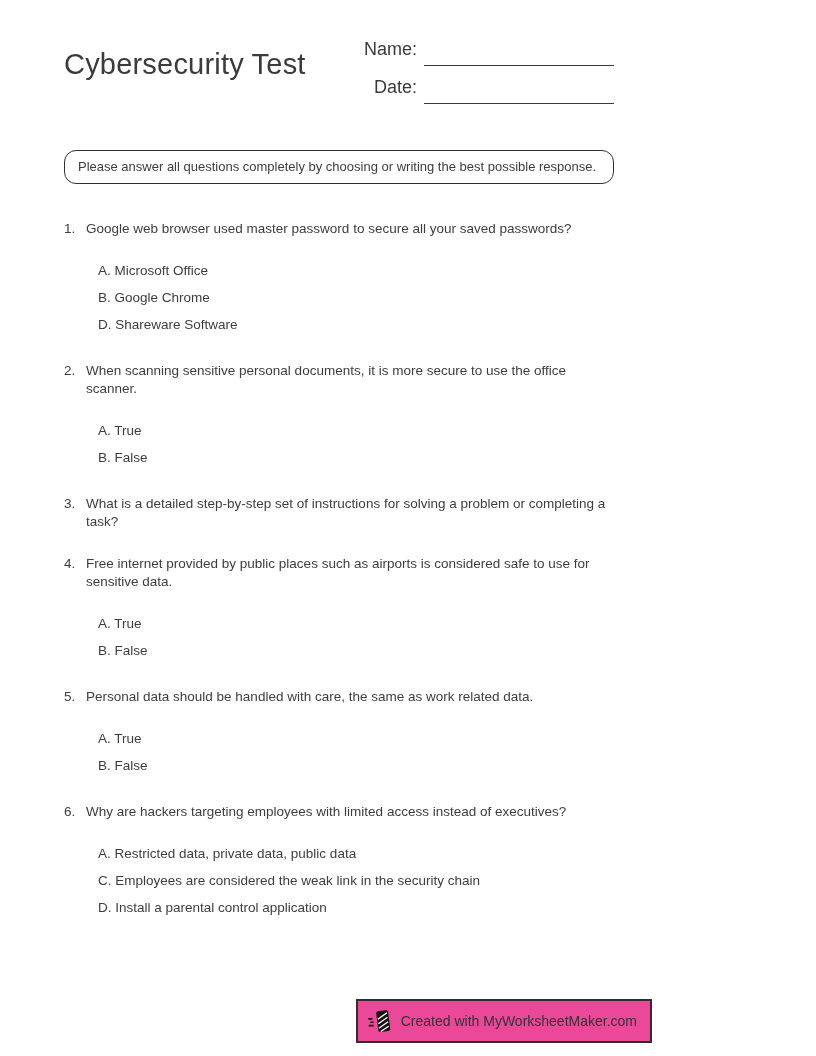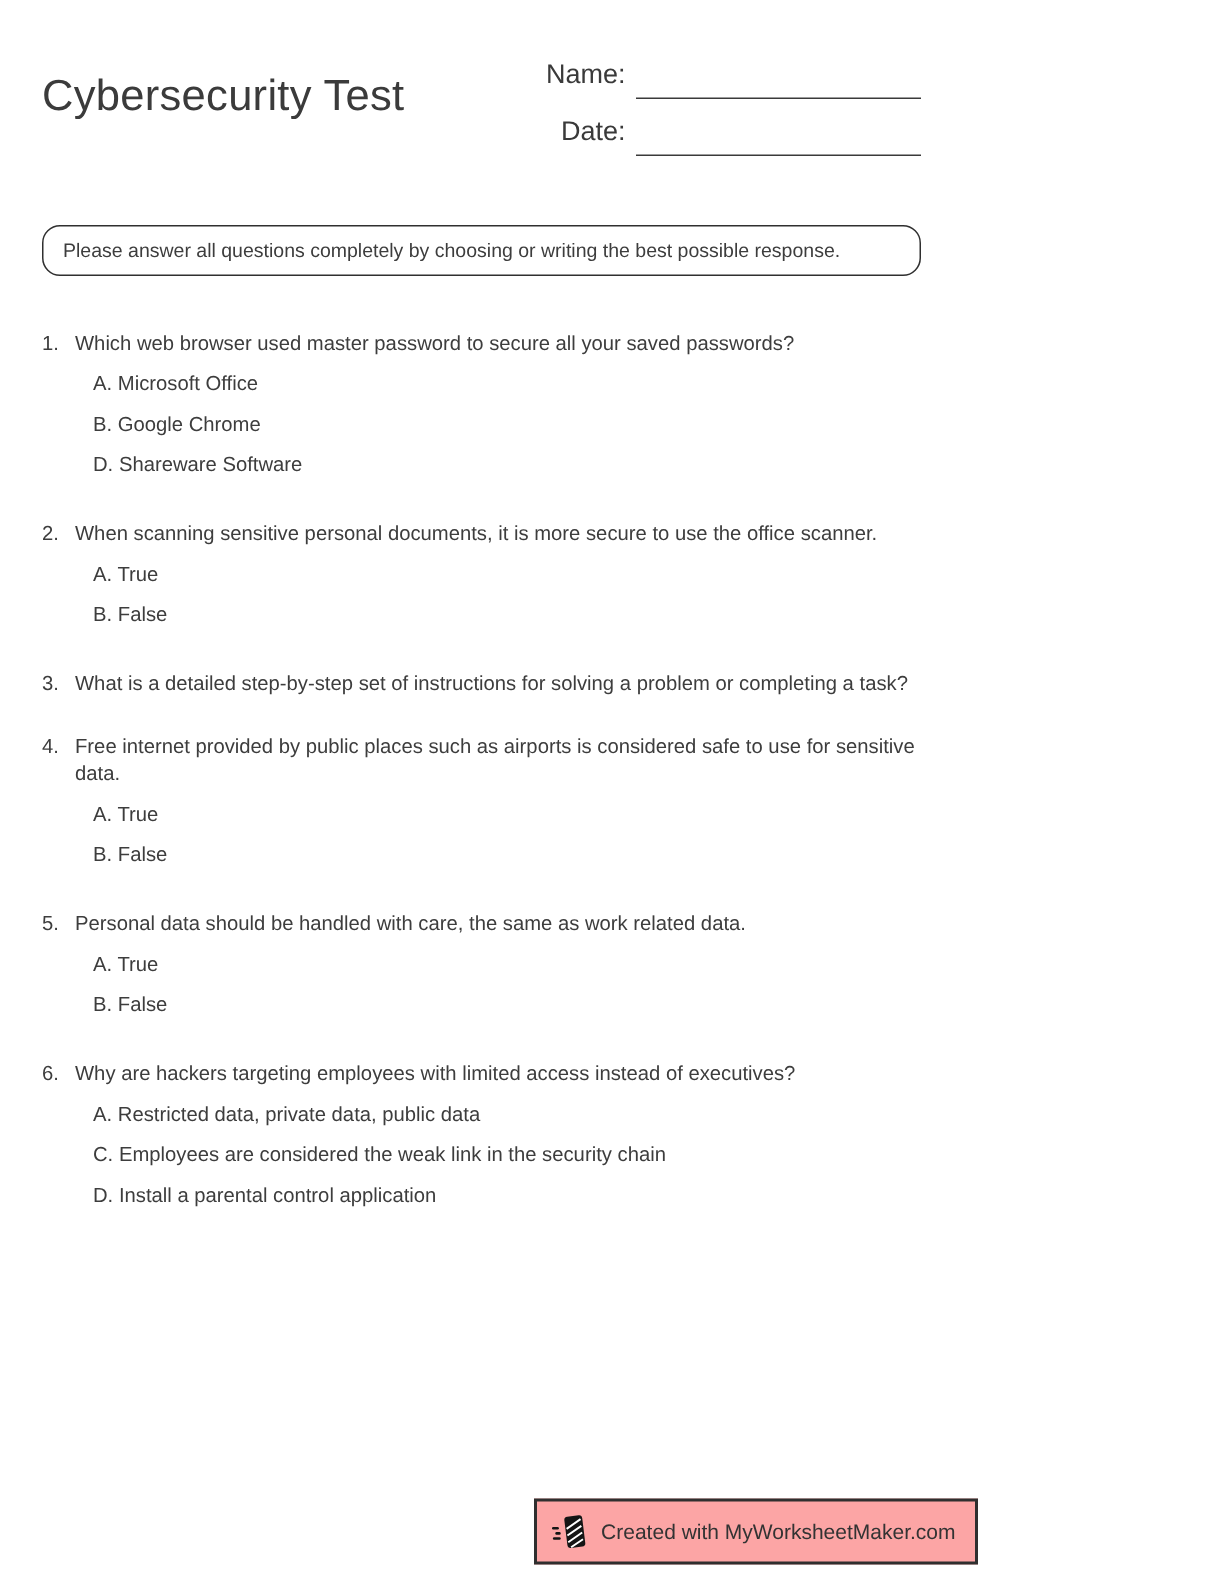--- a/index.html
+++ b/index.html
@@ -5,21 +5,21 @@
   * { margin: 0; padding: 0; box-sizing: border-box; }
   html, body { width: 816px; height: 1056px; }
   body {
     background: #ffffff;
     font-family: "Liberation Sans", "DejaVu Sans", sans-serif;
     color: #3d3d3d;
     position: relative;
     overflow: hidden;
   }
   .page {
-    padding: 40px 48px 0 28px;
+    padding: 40px 48px 0 64px;
     width: 662px;
     height: 1056px;
     position: relative;
   }
   
   .header {
     display: flex;
     justify-content: space-between;
     align-items: flex-start;
   }
@@ -68,33 +68,33 @@
     font-size: 13.5px;
     line-height: 18px;
   }
   .q-text {
     flex: 1;
     font-size: 13.5px;
     line-height: 18px;
   }
   .q-options {
     margin-left: 34px;
-    margin-top: 4px;
+    margin-top: 19px;
   }
   .q-option {
     font-size: 13.5px;
     line-height: 27px;
   }
   
   .footer-credit {
     position: absolute;
     right: 10px;
     bottom: 13px;
     border: 2px solid #2f2f2f;
-    background: #fca5a5;
+    background: #ec4899;
     display: flex;
     align-items: center;
     gap: 9px;
     padding: 7px 13px 7px 10px;
   }
   .footer-credit .credit-text {
     font-size: 14px;
     color: #333333;
     white-space: nowrap;
   }
@@ -121,21 +121,21 @@
 
   <div class="instruction-box">
     <span>Please answer all questions completely by choosing or writing the best possible response.</span>
   </div>
 
   <div class="questions">
 
     <div class="question">
       <div class="q-head">
         <span class="q-num">1.</span>
-        <span class="q-text">Which web browser used master password to secure all your saved passwords?</span>
+        <span class="q-text">Google web browser used master password to secure all your saved passwords?</span>
       </div>
       <div class="q-options">
         <div class="q-option">A. Microsoft Office</div>
         <div class="q-option">B. Google Chrome</div>
         <div class="q-option">D. Shareware Software</div>
       </div>
     </div>
 
     <div class="question">
       <div class="q-head">

